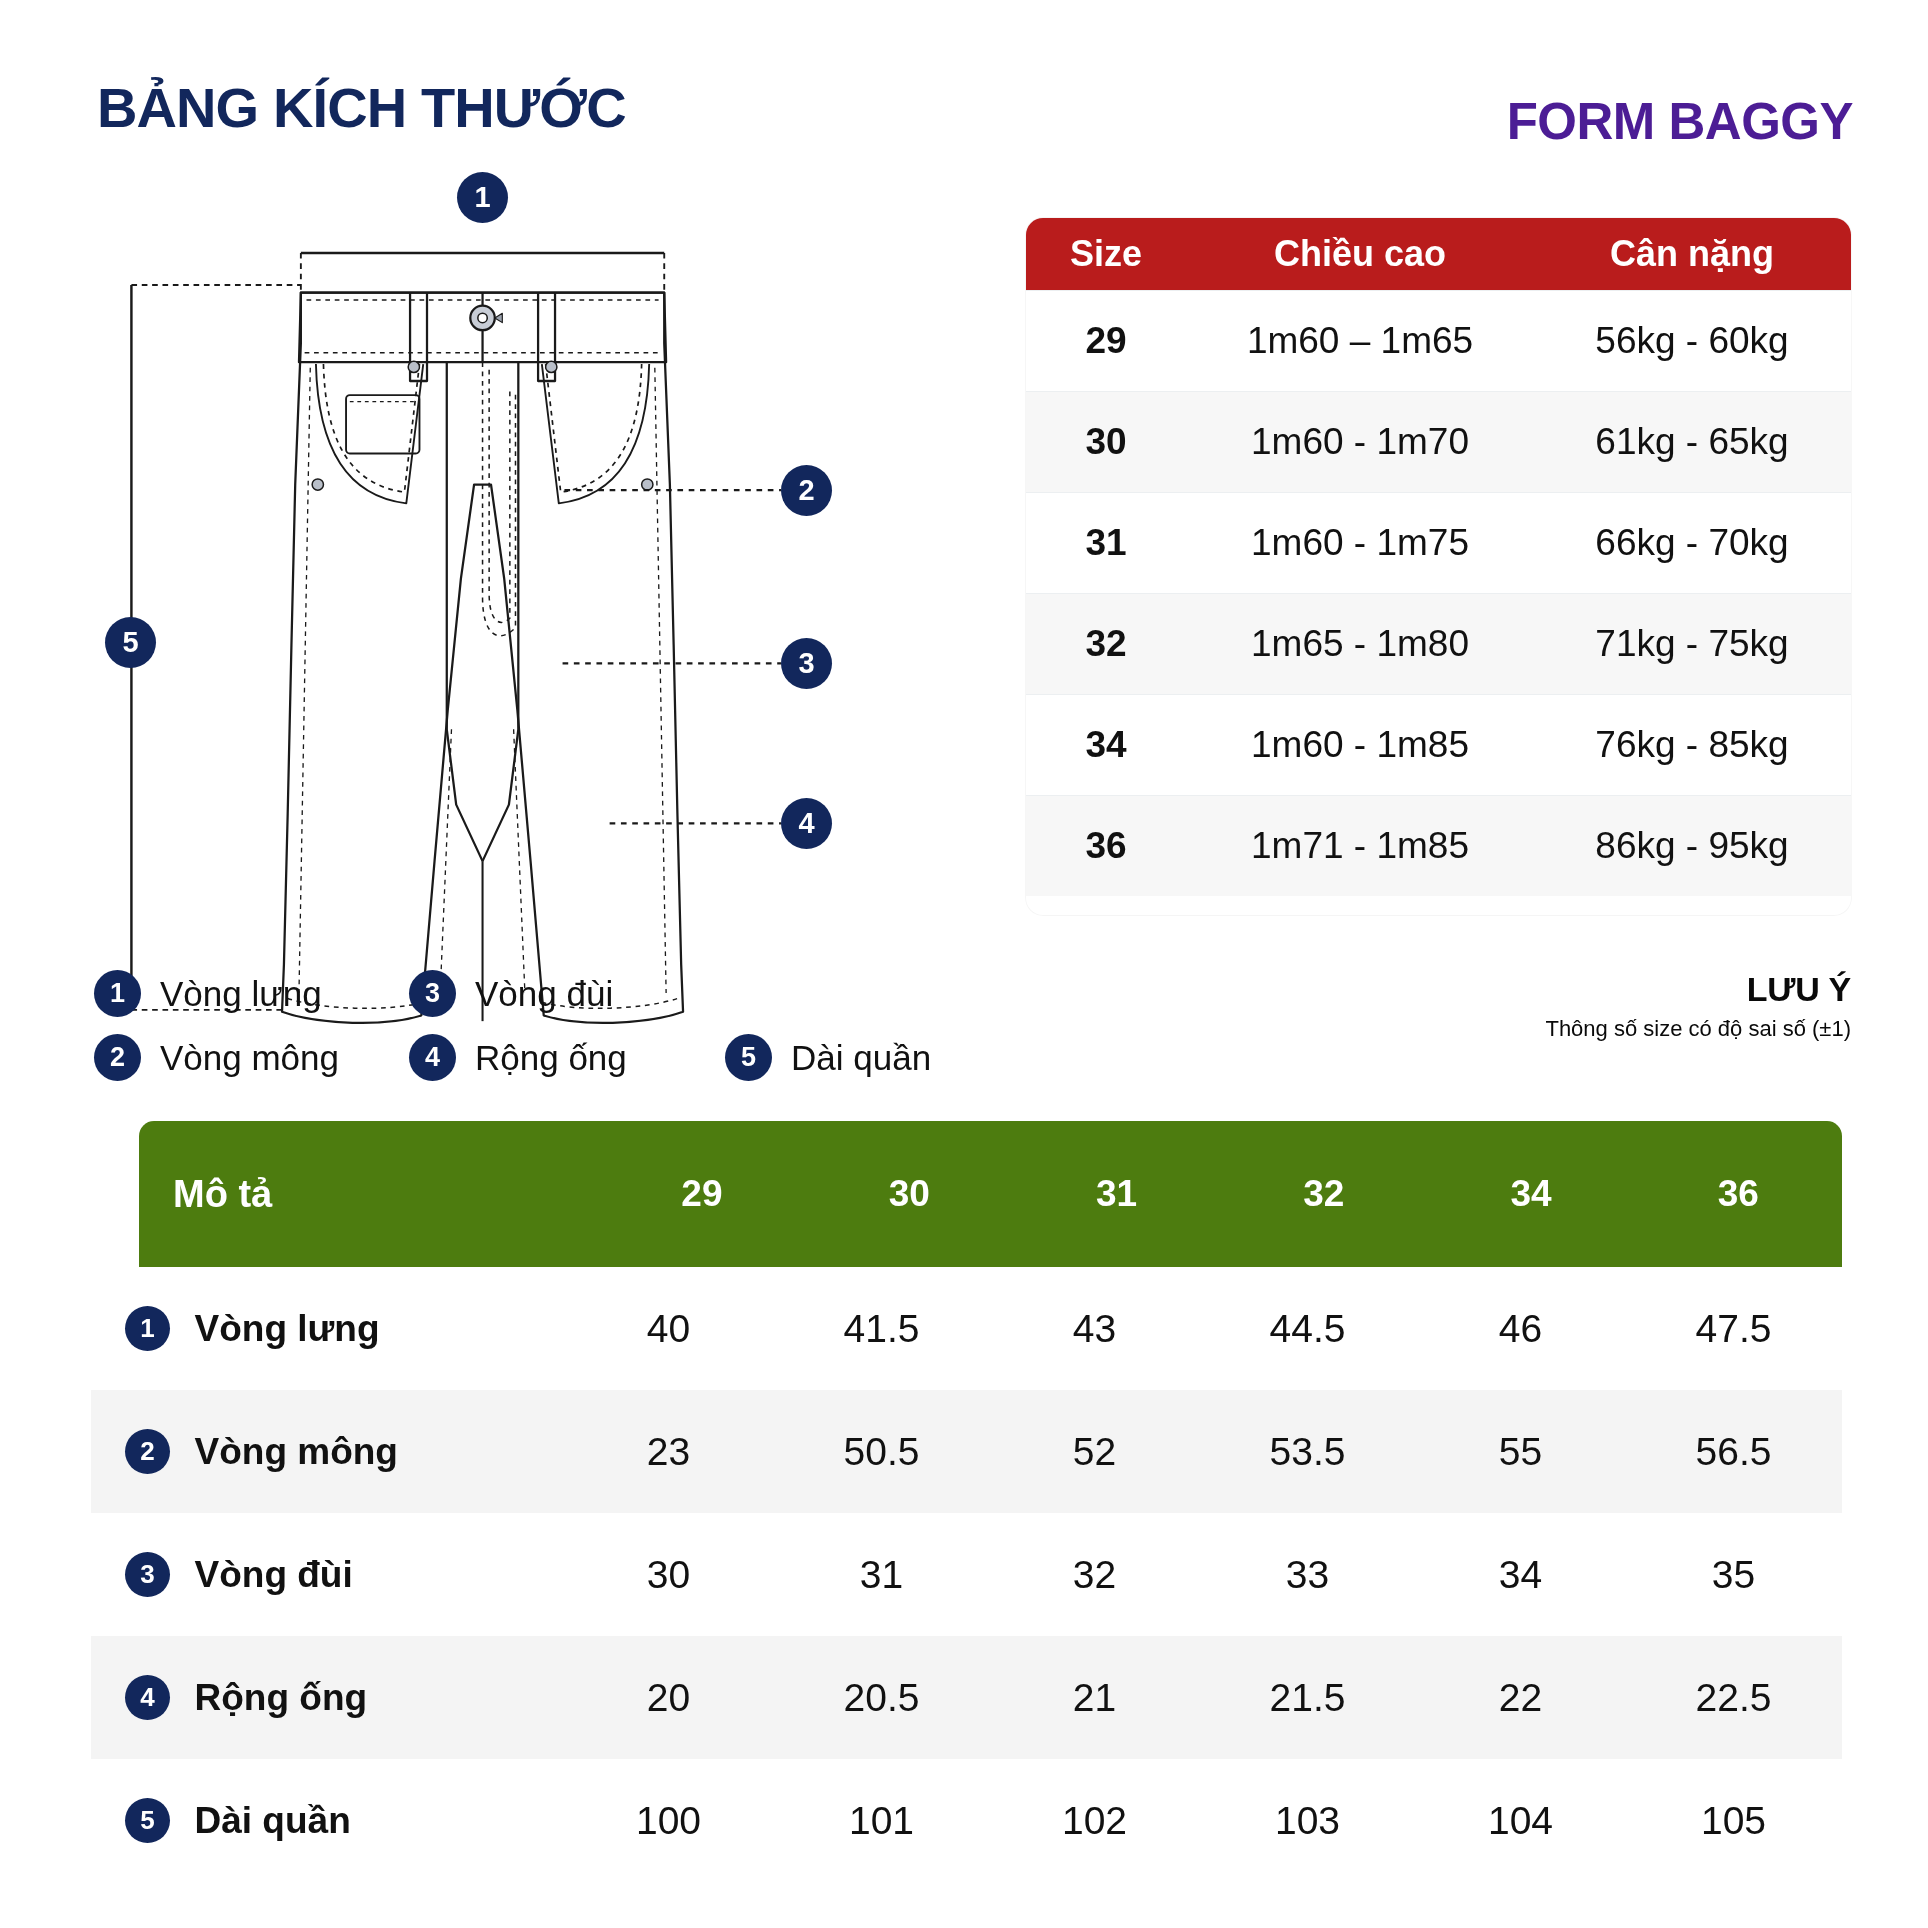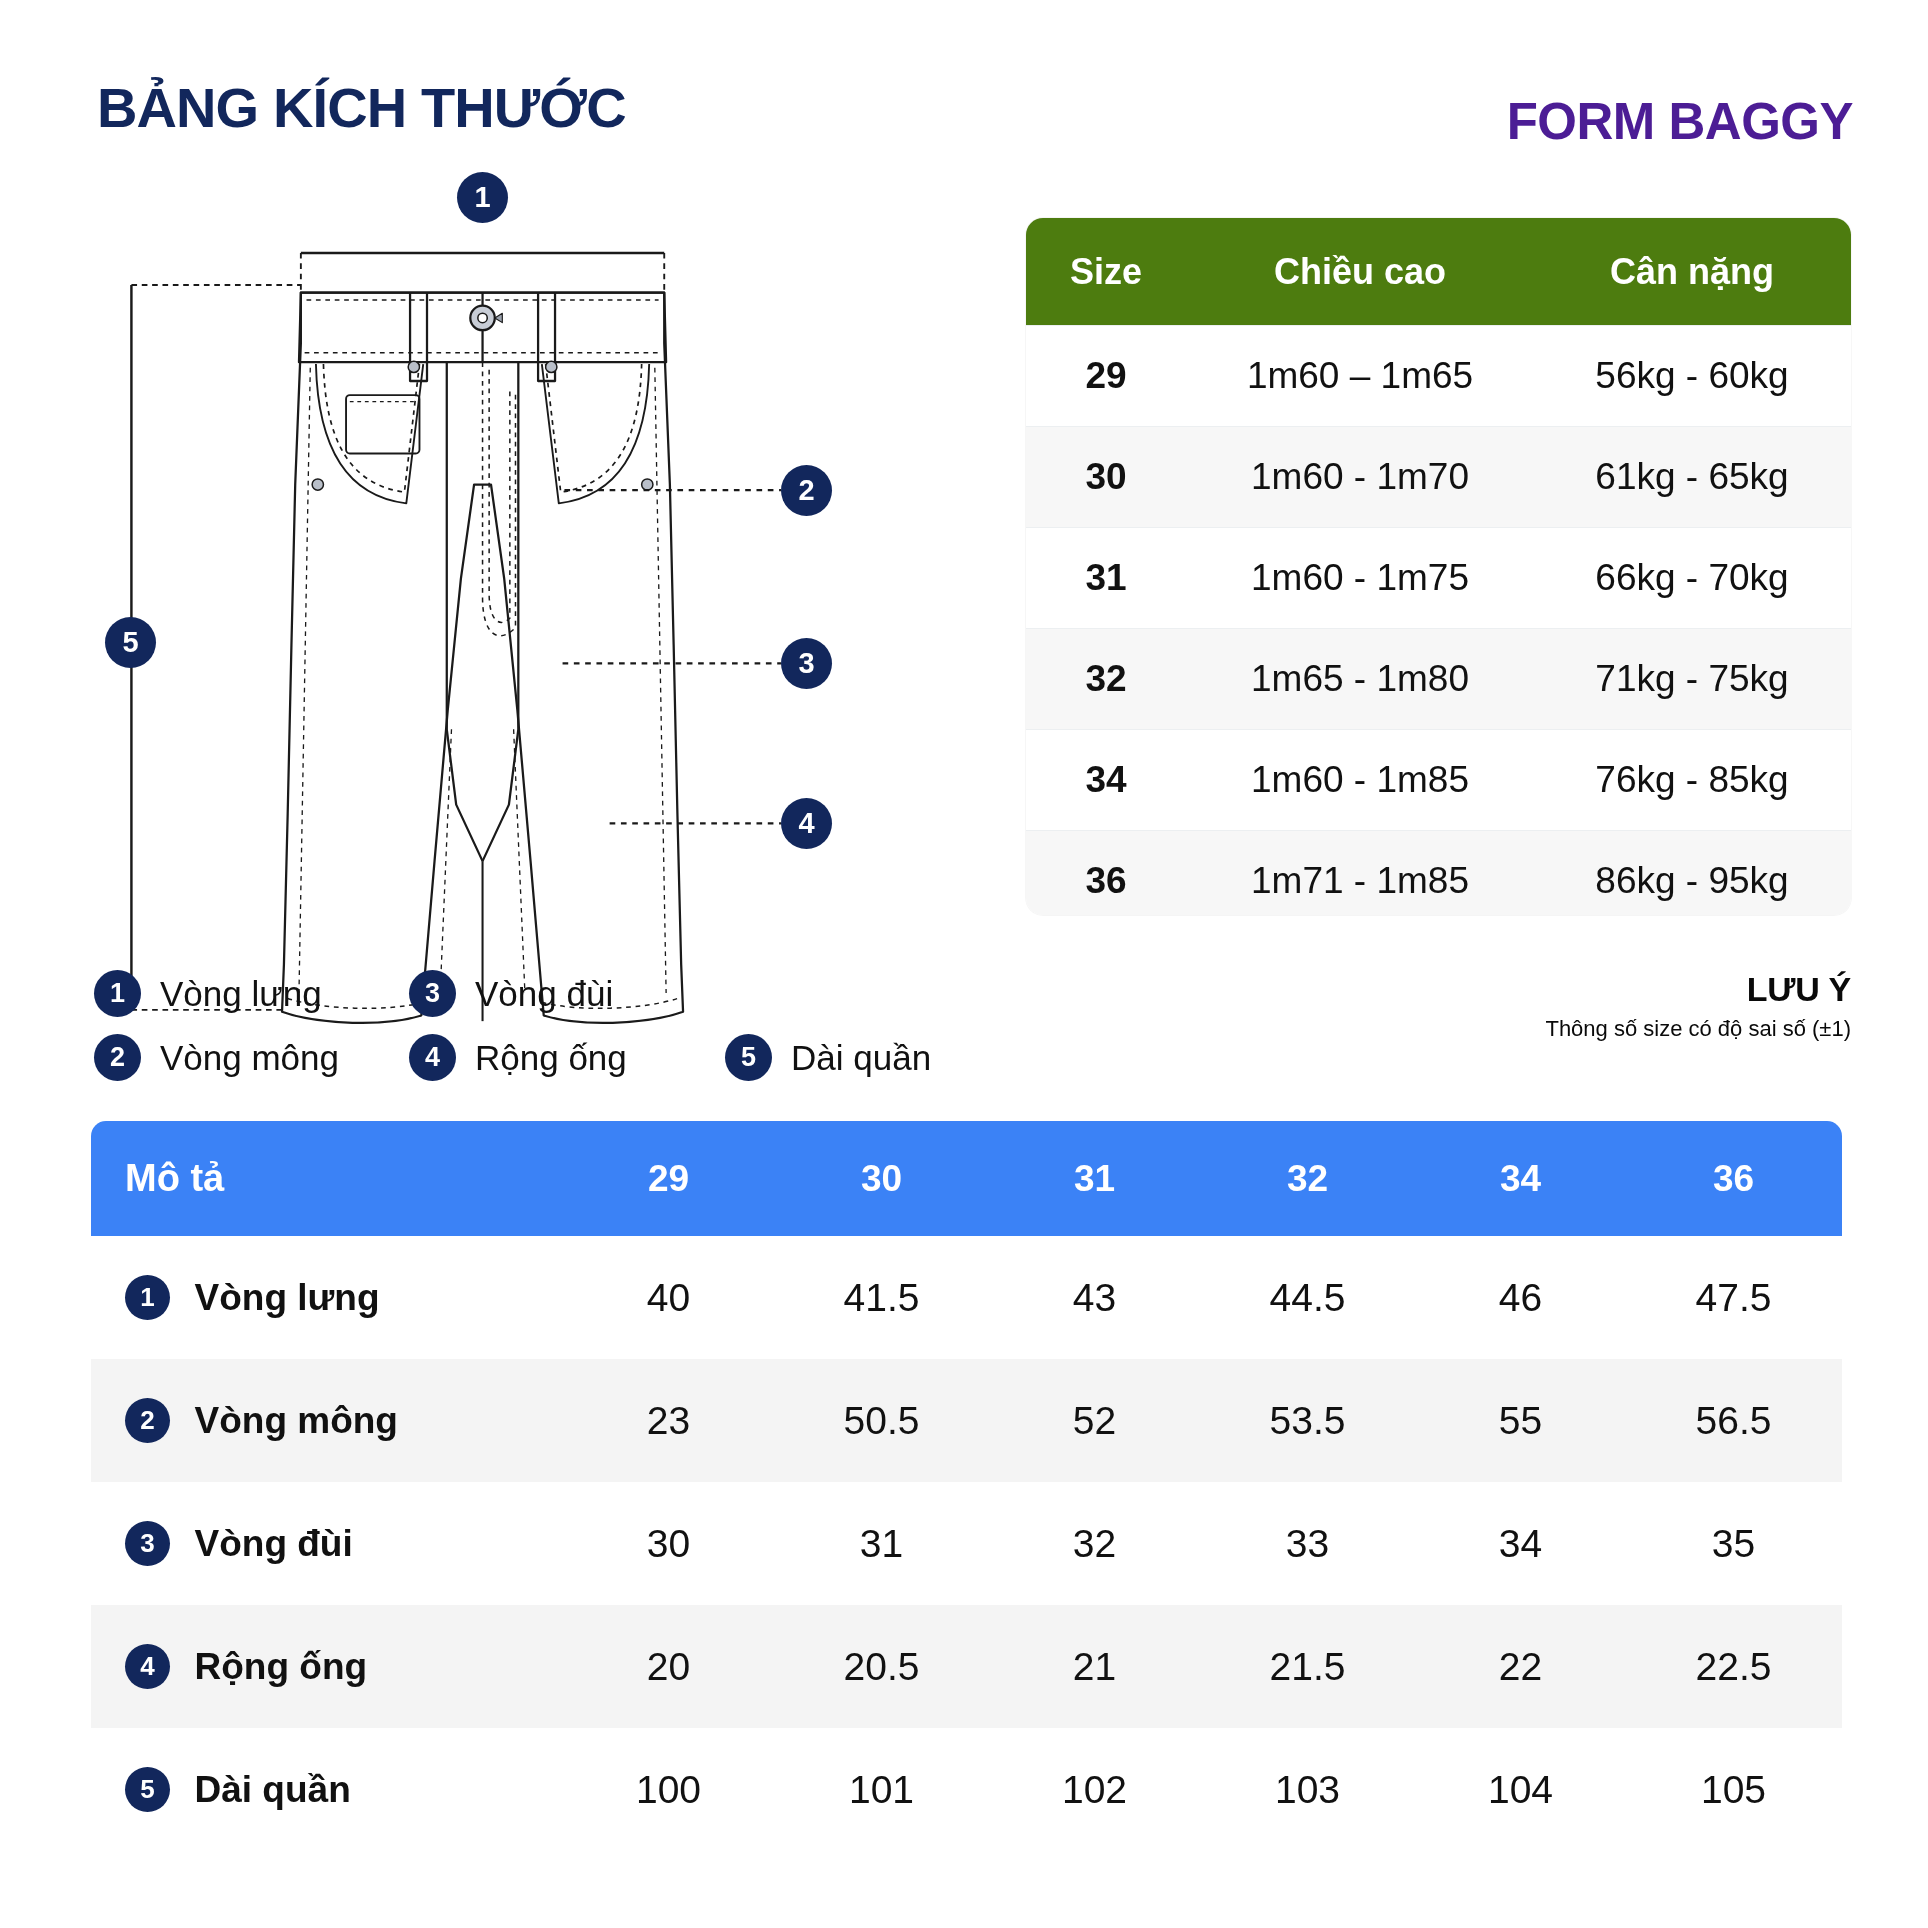--- a/index.html
+++ b/index.html
@@ -26,21 +26,21 @@
     letter-spacing:-0.5px;white-space:nowrap;
   }
 
   
   .card{
     position:absolute;left:1026px;top:218px;width:825px;height:697px;
     background:#ffffff;border-radius:17px;overflow:hidden;
     box-shadow:0 0 0 0.9px rgba(0,0,0,0.04);
   }
   .card-head{
-    display:flex;height:107px;background:#4d7c0f;color:#fff;
+    display:flex;height:72px;background:#b91c1c;color:#fff;
     align-items:center;
   }
   .card-head div{
     font-size:36px;font-weight:bold;text-align:center;
   }
   .c1{width:160px;}
   .c2{width:348px;}
   .c3{width:316px;}
   .card-row{
     display:flex;height:100px;align-items:center;
@@ -75,22 +75,22 @@
   .lg-badge{
     width:47px;height:47px;border-radius:50%;background:#12275c;color:#fff;
     display:flex;align-items:center;justify-content:center;
     font-size:27px;font-weight:bold;flex:0 0 auto;
   }
   .lg-label{margin-left:19px;font-size:35px;color:#111;}
 
   
   .mtable{position:absolute;left:91px;top:1121px;width:1751px;}
   .mhead{
-    display:flex;height:115px;background:#3b82f6;color:#fff;
-    border-radius:15px 15px 0 0;align-items:center;
+    display:flex;height:146px;background:#4d7c0f;color:#fff;
+    border-radius:15px 15px 0 0;align-items:center;margin-left:48px;
   }
   .mhead .mc{font-size:37px;font-weight:bold;text-align:center;}
   .mrow{display:flex;height:123px;align-items:center;background:#fff;}
   .mrow.alt{background:#f4f4f4;}
   .mrow .mc{font-size:39px;text-align:center;color:#111;}
 
   .mc-desc{width:471px;display:flex;align-items:center;padding-left:34px;box-sizing:border-box;}
   .mhead .mc-desc{padding-left:34px;}
   .mc-n{width:213px;}
 

